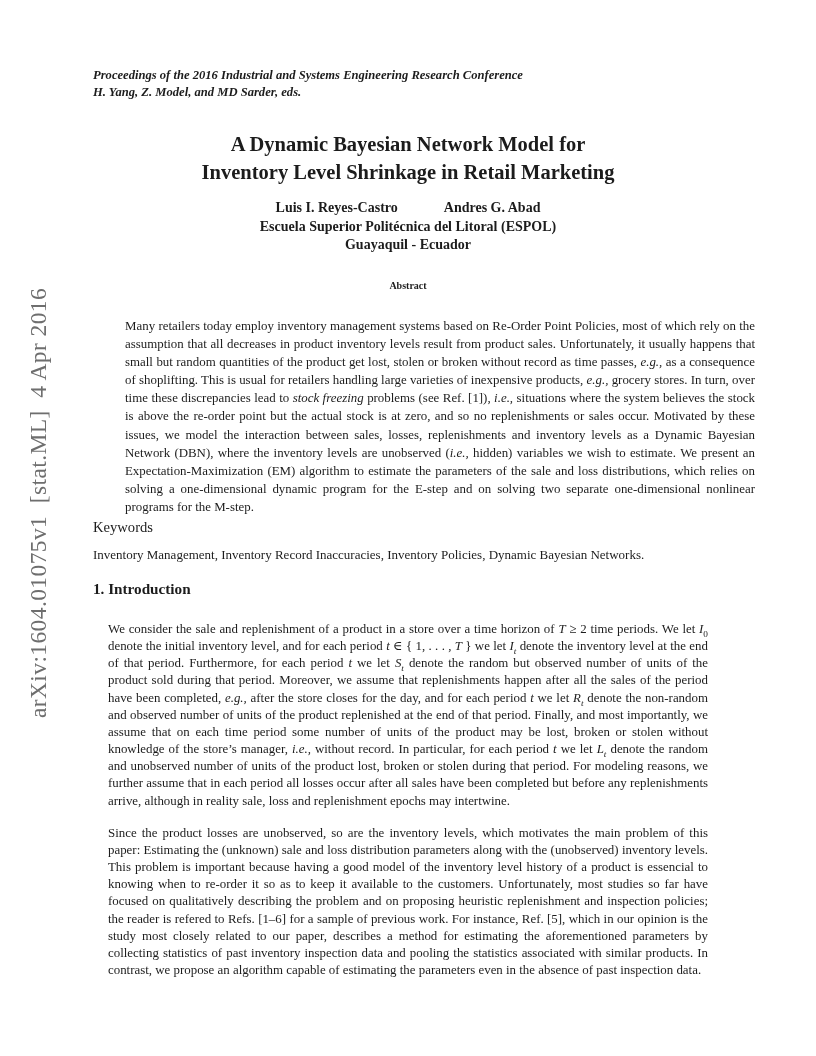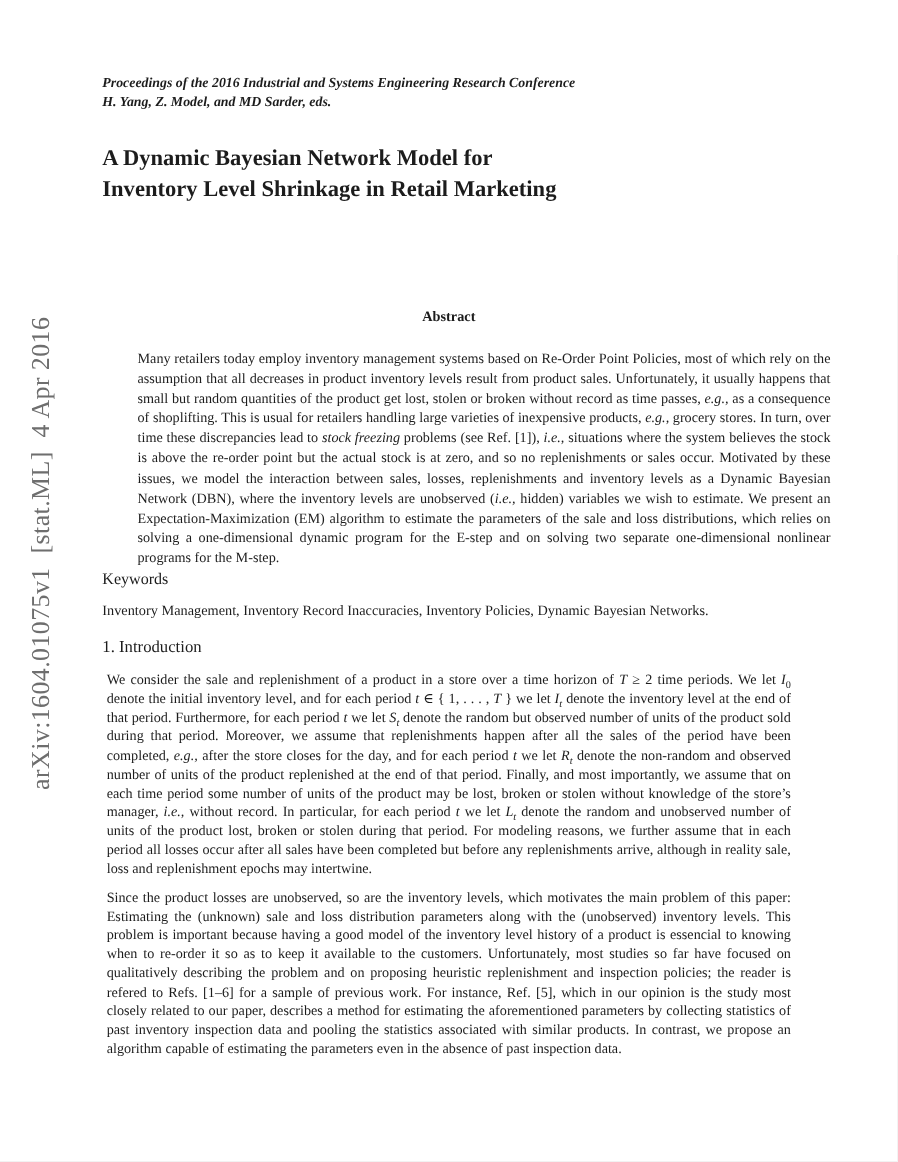--- a/index.html
+++ b/index.html
@@ -10,36 +10,36 @@
     margin: 0 auto;
     background: #ffffff;
     font-family: "Liberation Serif", "DejaVu Serif", serif;
     color: #1c1c1c;
     overflow: hidden;
   }
   .block { position: absolute; left: 93px; width: 630px; }
 
   .header-note { top: 48px; font-size: 12.6px; line-height: 17px; font-style: italic; font-weight: 700; margin-top: 19px; }
 
-  .title { top: 131px; font-size: 20.5px; line-height: 27.5px; font-weight: 700; }
+  .title { top: 131px; text-align: center; font-size: 20.5px; line-height: 27.5px; font-weight: 700; }
 
   .authors { top: 199px; text-align: center; font-size: 14px; line-height: 18.6px; font-weight: 700; }
   .author-name { display: inline-block; }
   .author-gap { display: inline-block; width: 46px; }
 
-  .abstract-heading { top: 280px; text-align: center; font-size: 13px; font-weight: 700; }
+  .abstract-heading { top: 280px; text-align: center; font-size: 10px; font-weight: 700; }
 
   .abstract-body { top: 317px; text-align: justify; font-size: 12.9px; line-height: 18.1px; margin-left: 32px; }
 
   .keywords-heading { top: 519px; font-size: 14.6px; font-weight: 400; }
   .keywords-text { top: 547px; font-size: 13px; }
 
-  .intro-heading { top: 580px; font-size: 15.2px; font-weight: 400; }
+  .intro-heading { top: 580px; font-size: 15.2px; font-weight: 700; }
   .intro-body { top: 606px; text-align: justify; font-size: 12.9px; line-height: 17.15px; }
-  .intro-body p { margin: 4px; }
+  .intro-body p { margin: 15px; }
   .intro-body p + p { margin-top: 9px; }
 
   .it { font-style: italic; }
   sub { font-size: 72%; line-height: 0; }
 
   .arxiv-label {
     position: absolute;
     left: 38px;
     top: 503px;
     transform: translate(-50%, -50%) rotate(-90deg);
@@ -60,20 +60,25 @@
   <div class="block header-note">
     <div>Proceedings of the 2016 Industrial and Systems Engineering Research Conference</div>
     <div>H. Yang, Z. Model, and MD Sarder, eds.</div>
   </div>
 
   <div class="block title">
     <div>A Dynamic Bayesian Network Model for</div>
     <div>Inventory Level Shrinkage in Retail Marketing</div>
   </div>
 
+  <div class="block authors">
+    <div><span class="author-name">Luis I. Reyes-Castro</span><span class="author-gap"></span><span class="author-name">Andres G. Abad</span></div>
+    <div>Escuela Superior Politécnica del Litoral (ESPOL)</div>
+    <div>Guayaquil - Ecuador</div>
+  </div>
 
   <div class="block abstract-heading">Abstract</div>
 
   <div class="block abstract-body"><span>Many retailers today employ inventory management systems based on Re-Order Point Policies, most of which rely on the assumption that all decreases in product inventory levels result from product sales. Unfortunately, it usually happens that small but random quantities of the product get lost, stolen or broken without record as time passes, </span><span class="it">e.g.,</span><span> as a consequence of shoplifting. This is usual for retailers handling large varieties of inexpensive products, </span><span class="it">e.g.,</span><span> grocery stores. In turn, over time these discrepancies lead to </span><span class="it">stock freezing</span><span> problems (see Ref. [1]), </span><span class="it">i.e.,</span><span> situations where the system believes the stock is above the re-order point but the actual stock is at zero, and so no replenishments or sales occur. Motivated by these issues, we model the interaction between sales, losses, replenishments and inventory levels as a Dynamic Bayesian Network (DBN), where the inventory levels are unobserved (</span><span class="it">i.e.,</span><span> hidden) variables we wish to estimate. We present an Expectation-Maximization (EM) algorithm to estimate the parameters of the sale and loss distributions, which relies on solving a one-dimensional dynamic program for the E-step and on solving two separate one-dimensional nonlinear programs for the M-step.</span></div>
 
   <div class="block keywords-heading">Keywords</div>
   <div class="block keywords-text">Inventory Management, Inventory Record Inaccuracies, Inventory Policies, Dynamic Bayesian Networks.</div>
 
   <div class="block intro-heading">1. Introduction</div>
 

